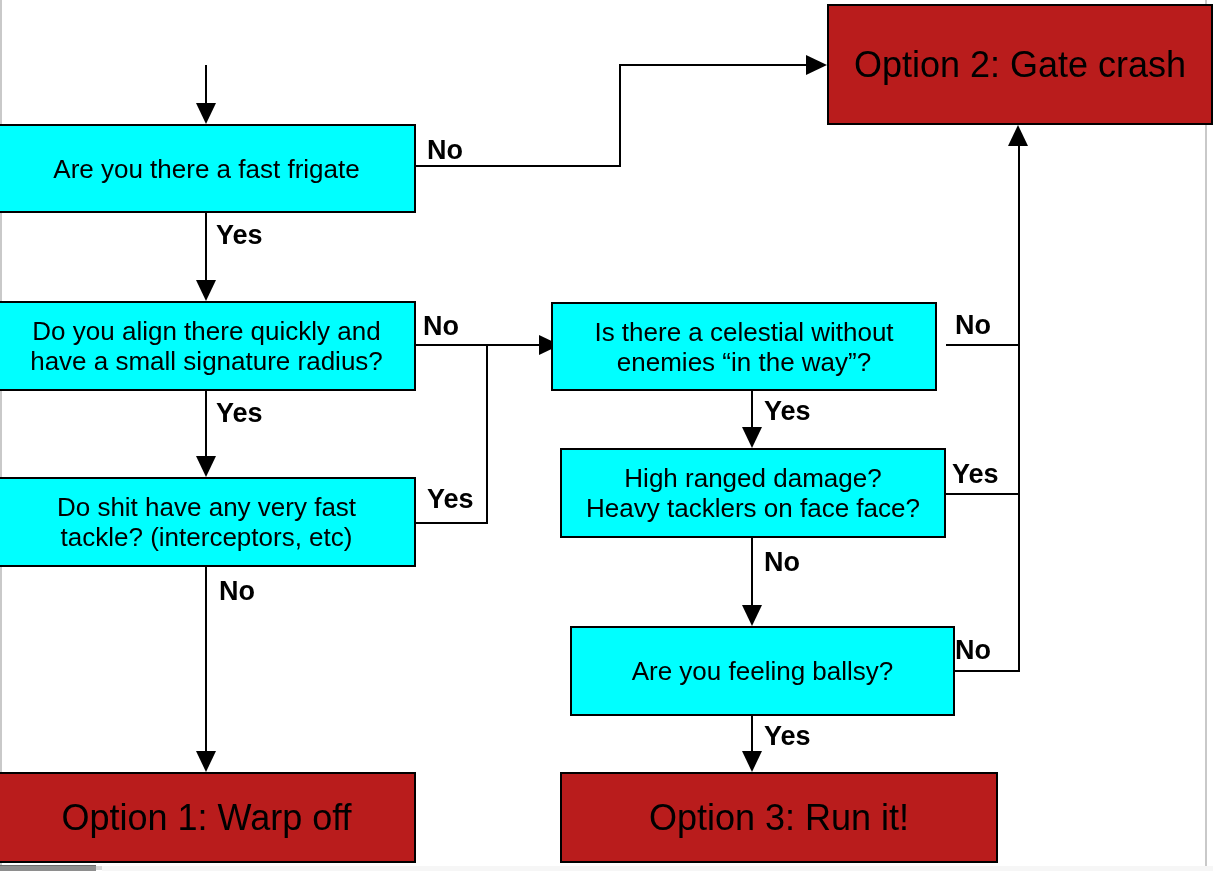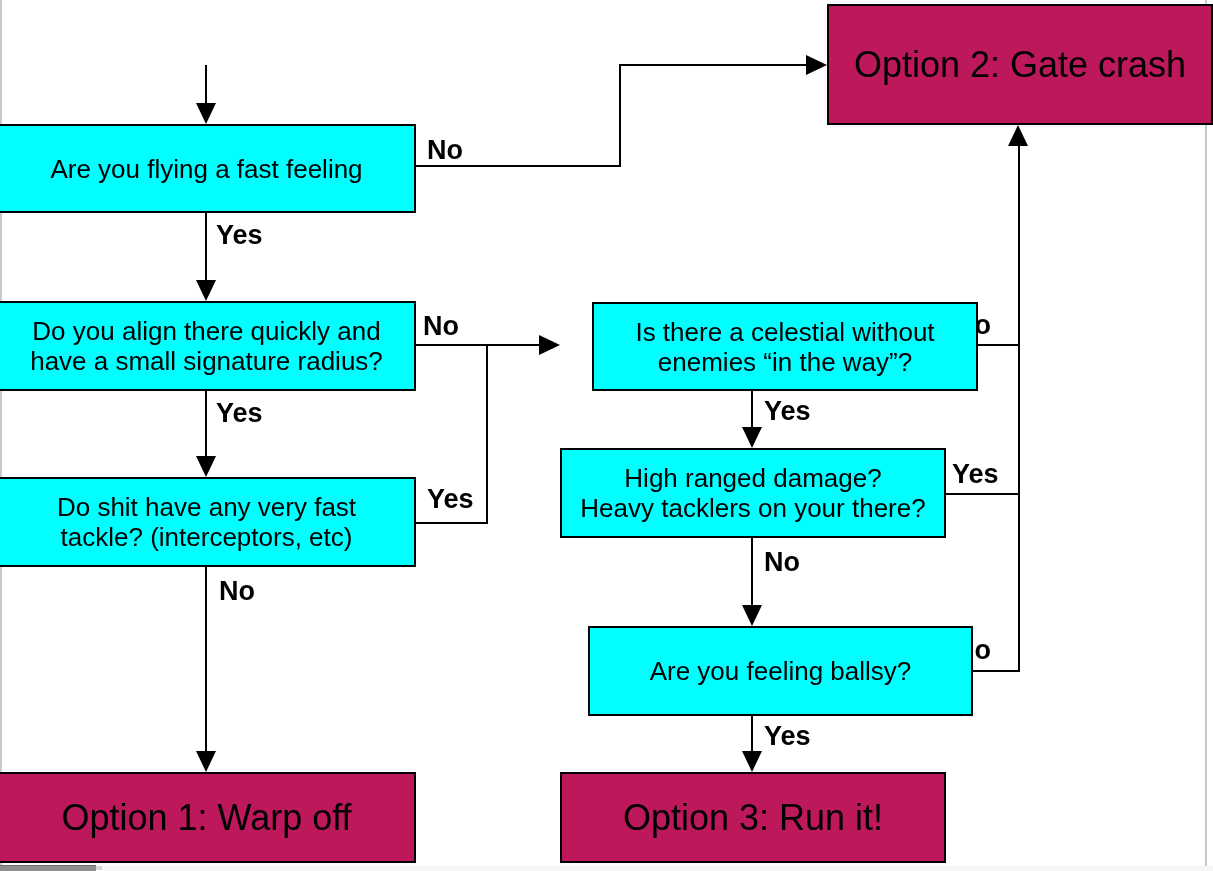--- a/index.html
+++ b/index.html
@@ -8,21 +8,21 @@
     overflow:hidden;font-family:"Liberation Sans",sans-serif;color:#000;
   }
   .pageline{position:absolute;top:0;width:2px;height:871px;background:#c9c9c9;}
   .node{
     position:absolute;box-sizing:border-box;border:2px solid #000;
     display:flex;flex-direction:column;align-items:center;justify-content:center;
     text-align:center;
   }
   .start{background:#ffff00;font-size:28px;}
   .decision{background:#00ffff;font-size:26px;line-height:30px;}
-  .option{background:#be185d;font-size:36px;}
+  .option{background:#b91c1c;font-size:36px;}
   .hline{position:absolute;height:2px;background:#000;}
   .vline{position:absolute;width:2px;background:#000;}
   .arr{position:absolute;width:0;height:0;border-style:solid;}
   .arr.down{border-width:21px 10px 0 10px;border-color:#000 transparent transparent transparent;}
   .arr.right{border-width:10px 0 10px 21px;border-color:transparent transparent transparent #000;}
   .arr.up{border-width:0 10px 21px 10px;border-color:transparent transparent #000 transparent;}
   .elabel{position:absolute;font-size:27px;line-height:28px;white-space:nowrap;font-weight:bold;}
   .scrollthumb{position:absolute;left:0;top:865px;width:96px;height:6px;background:#8e8e8e;border-top:1px solid #6b6b6b;box-sizing:border-box;}
   .scrolltick{position:absolute;left:96px;top:866px;width:6px;height:4px;background:#d6d6d6;}
   .bottomstrip{position:absolute;left:102px;top:866px;width:1111px;height:5px;background:#f6f6f6;}
@@ -82,56 +82,56 @@
   <div class="elabel" style="left:955px;top:636px;">No</div>
   <div class="vline" style="left:1018px;top:146px;height:526px;"></div>
   <div class="arr up" style="left:1008px;top:125px;"></div>
 
   <div class="vline" style="left:751px;top:716px;height:36px;"></div>
   <div class="arr down" style="left:742px;top:751px;"></div>
   <div class="elabel" style="left:764px;top:722px;">Yes</div>
 
 
   <div class="node decision" style="left:-3px;top:124px;width:419px;height:89px;">
-    <span>Are you flying a fast feeling</span>
+    <span>Are you there a fast frigate</span>
   </div>
 
   <div class="node decision" style="left:-3px;top:301px;width:419px;height:90px;">
     <span>Do you align there quickly and</span>
     <span>have a small signature radius?</span>
   </div>
 
   <div class="node decision" style="left:-3px;top:477px;width:419px;height:90px;">
     <span>Do shit have any very fast</span>
     <span>tackle? (interceptors, etc)</span>
   </div>
 
-  <div class="node decision" style="left:592px;top:302px;width:386px;height:89px;">
+  <div class="node decision" style="left:551px;top:302px;width:386px;height:89px;">
     <span>Is there a celestial without</span>
     <span>enemies “in the way”?</span>
   </div>
 
   <div class="node decision" style="left:560px;top:448px;width:386px;height:90px;">
     <span>High ranged damage?</span>
-    <span>Heavy tacklers on your there?</span>
+    <span>Heavy tacklers on face face?</span>
   </div>
 
-  <div class="node decision" style="left:588px;top:626px;width:385px;height:90px;">
+  <div class="node decision" style="left:570px;top:626px;width:385px;height:90px;">
     <span>Are you feeling ballsy?</span>
   </div>
 
   <div class="node option" style="left:-3px;top:772px;width:419px;height:91px;">
     <span>Option 1: Warp off</span>
   </div>
 
   <div class="node option" style="left:827px;top:4px;width:386px;height:121px;">
     <span>Option 2: Gate crash</span>
   </div>
 
-  <div class="node option" style="left:560px;top:772px;width:386px;height:91px;">
+  <div class="node option" style="left:560px;top:772px;width:438px;height:91px;">
     <span>Option 3: Run it!</span>
   </div>
 
   <div class="scrollthumb"></div>
   <div class="scrolltick"></div>
   <div class="bottomstrip"></div>
 
 </div>
 
 </body></html>

